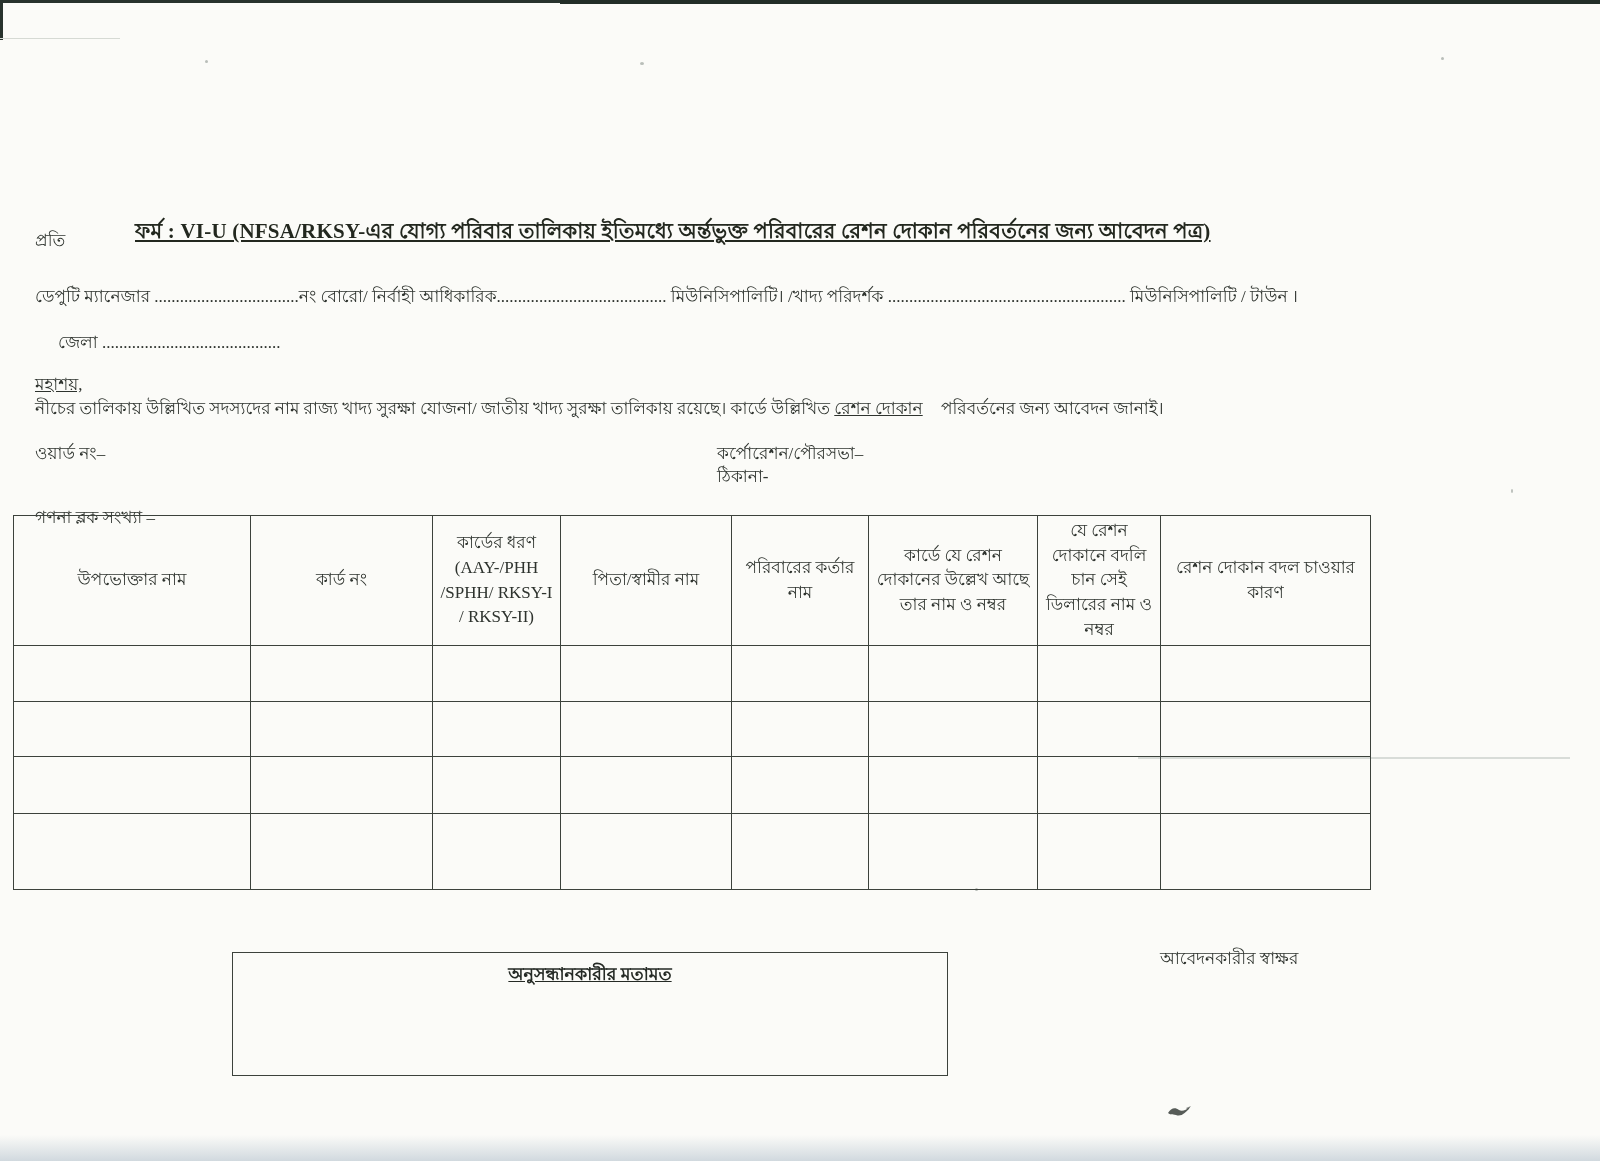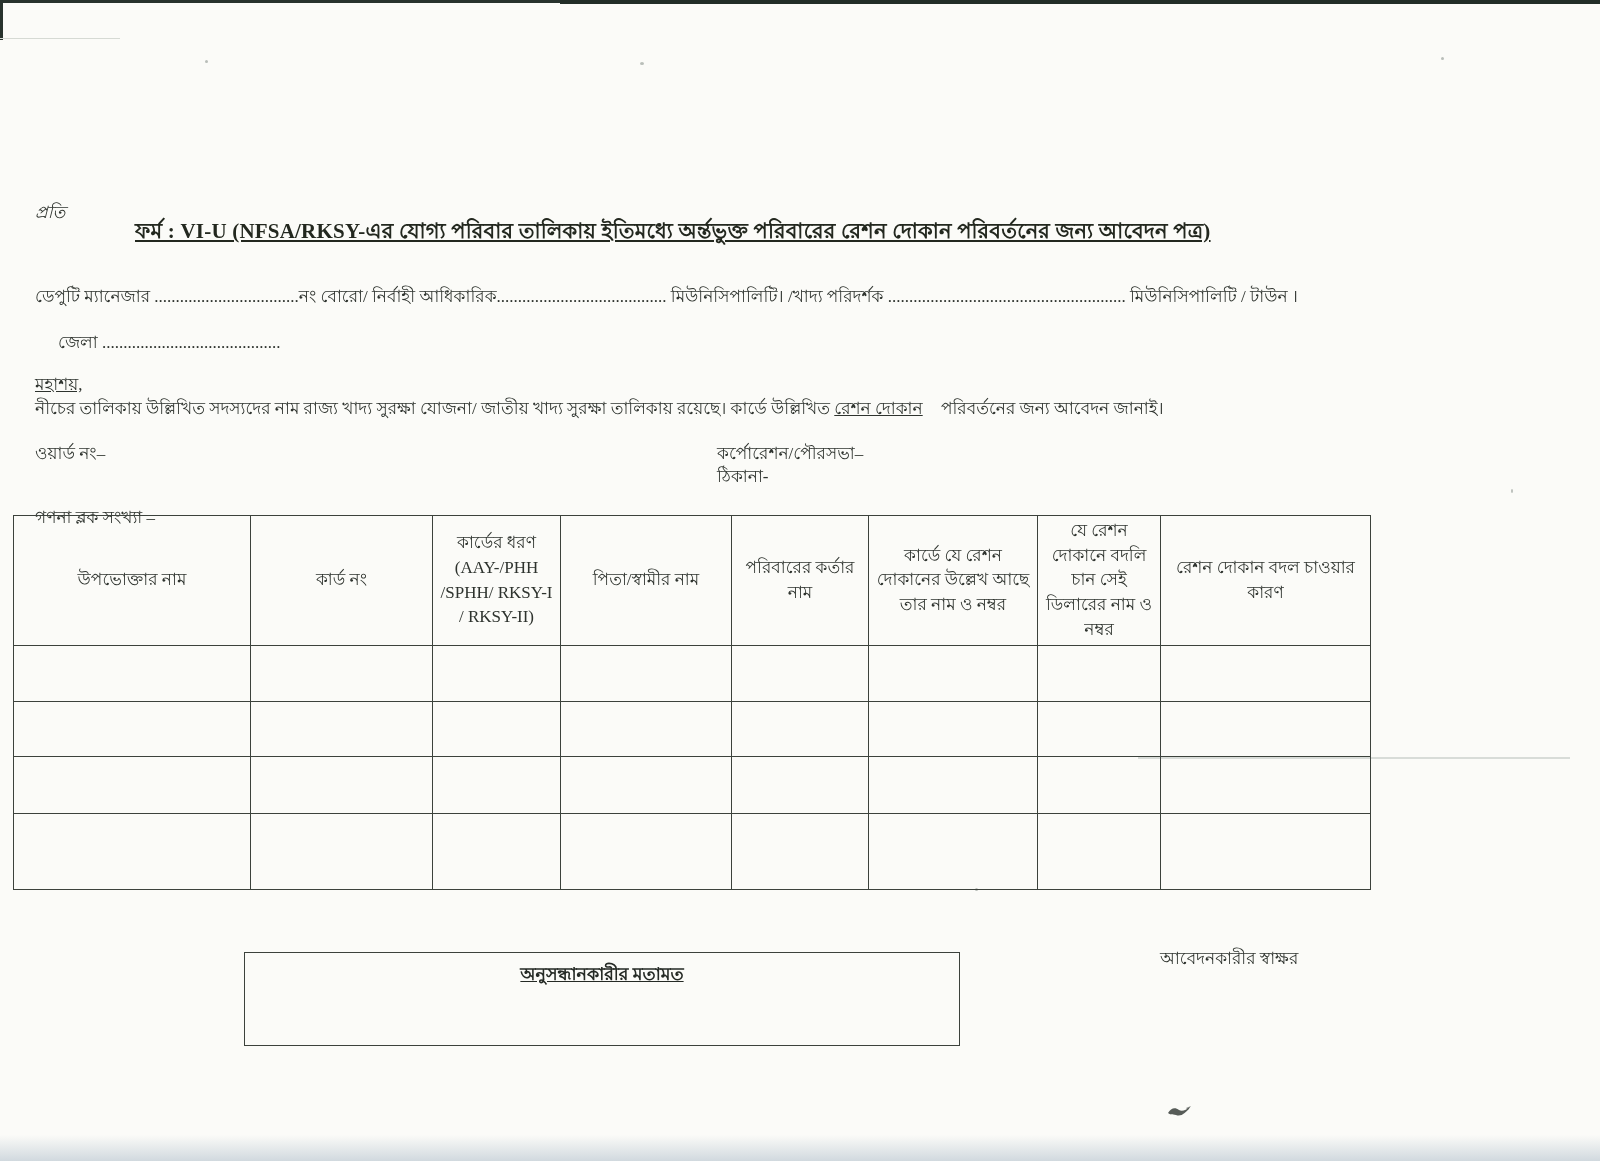--- a/index.html
+++ b/index.html
@@ -29,21 +29,21 @@
   .abs { position:absolute; white-space:nowrap; }
   .title {
     top:170px; left:135px;
     font-size:21px; font-weight:bold;
     color:#23281f;
     text-decoration:underline;
     letter-spacing:0.2px;
     margin-top:45px;
   }
   .fs { font-size:17px; line-height:1.3; }
-  .salutation   { top:202px; left:35px;font-style:italic; }
+  .salutation   { top:230px; left:35px; }
   .commissioner { top:242px; left:35px; }
   .deputy-line  { top:286px; left:35px; }
   .district     { top:332px; left:35px;margin-left:23px; }
   .dear-sir     { top:374px; left:35px;text-decoration:underline; }
   .body-line    { top:398px; left:35px; white-space:normal; width:1150px; }
   .underlined   { text-decoration:underline; padding-right:14px; }
   .ward-label   { top:443px; left:35px; }
   .census-label { top:476px; left:35px;margin-top:31px; }
   .corp-label   { top:443px; left:717px; }
   .addr-label   { top:466px; left:717px; }
@@ -59,22 +59,22 @@
     font-size:17px; font-weight:normal;
     text-align:center; vertical-align:middle;
     padding:3px 6px;
     color:#2e332e;
     overflow:hidden;
   }
   table.form-table thead th { line-height:1.45; }
 
   
   .enquiry-box {
-    position:absolute; top:952px; left:244px;
-    width:716px; height:94px;
+    position:absolute; top:952px; left:232px;
+    width:716px; height:124px;
     border:1.6px solid #3c423c;
     box-sizing:border-box;
   }
   .enquiry-title {
     margin-top:8px; text-align:center;
     font-size:17.5px; font-weight:bold;
     text-decoration:underline;
     color:#252a25;
   }
   .signature { top:948px; left:1160px;text-align:right; }

